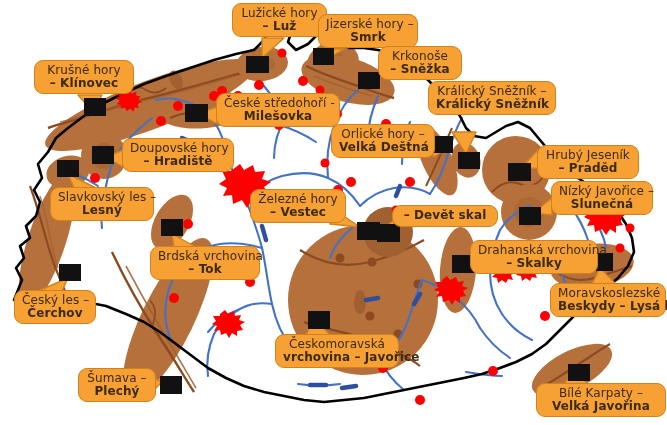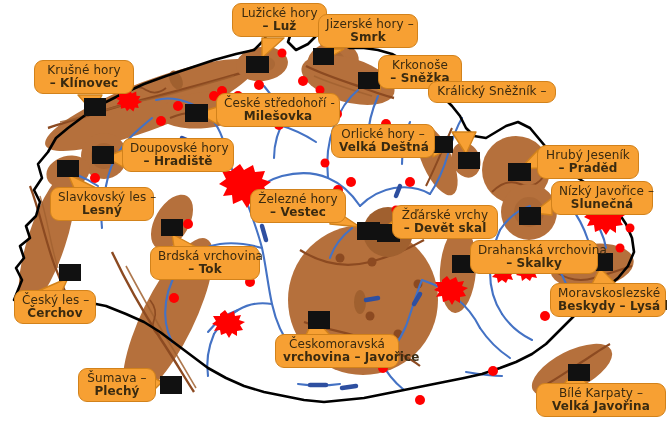--- a/index.html
+++ b/index.html
@@ -375,30 +375,31 @@
         <span class="l2">– Luž</span>
       </div>
       <div class="callout" style="left: 318px; top: 14px; width: 100px;">
         <span class="l1">Jizerské hory –</span>
         <span class="l2">Smrk</span>
       </div>
       <div class="callout" style="left: 34px; top: 60px; width: 100px;">
         <span class="l1">Krušné hory</span>
         <span class="l2">– Klínovec</span>
       </div>
-      <div class="callout" style="left: 378px; top: 55px; width: 84px;">
+      <div class="callout" style="left: 378px; top: 46px; width: 84px; border-radius: 10px;">
         <span class="l1">Krkonoše</span>
         <span class="l2">– Sněžka</span>
       </div>
       <div class="callout" style="left: 216px; top: 93px; width: 124px;">
         <span class="l1">České středohoří -</span>
         <span class="l2">Milešovka</span>
       </div>
       <div class="callout" style="left: 428px; top: 81px; width: 128px;">
         <span class="l1">Králický Sněžník –</span>
+        <span class="l2">Králický Sněžník</span>
       </div>
       <div class="callout" style="left: 331px; top: 124px; width: 104px;">
         <span class="l1">Orlické hory –</span>
         <span class="l2">Velká Deštná</span>
       </div>
       <div class="callout" style="left: 122px; top: 138px; width: 112px;">
         <span class="l1">Doupovské hory</span>
         <span class="l2">– Hradiště</span>
       </div>
       <div class="callout" style="left: 537px; top: 134px; width: 102px; margin-top: 11px;">
@@ -411,21 +412,20 @@
       </div>
       <div class="callout" style="left: 50px; top: 187px; width: 104px;">
         <span class="l1">Slavkovský les –</span>
         <span class="l2">Lesný</span>
       </div>
       <div class="callout" style="left: 250px; top: 189px; width: 96px;">
         <span class="l1">Železné hory</span>
         <span class="l2">– Vestec</span>
       </div>
       <div class="callout" style="left: 392px; top: 205px; width: 106px;">
-        <span class="l1">Žďárské vrchy</span>
         <span class="l2">– Devět skal</span>
       </div>
       <div class="callout" style="left: 150px; top: 246px; width: 110px;">
         <span class="l1">Brdská vrchovina</span>
         <span class="l2">– Tok</span>
       </div>
       <div class="callout" style="left: 470px; top: 240px; width: 128px;">
         <span class="l1">Drahanská vrchovina</span>
         <span class="l2">– Skalky</span>
       </div>

